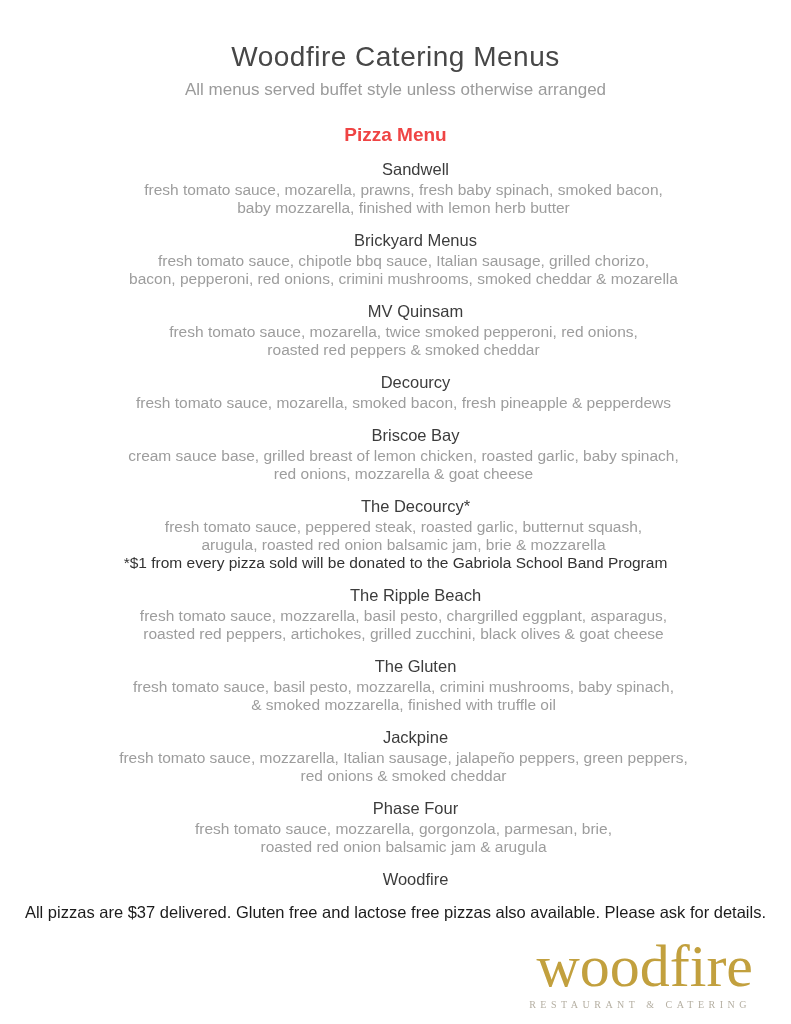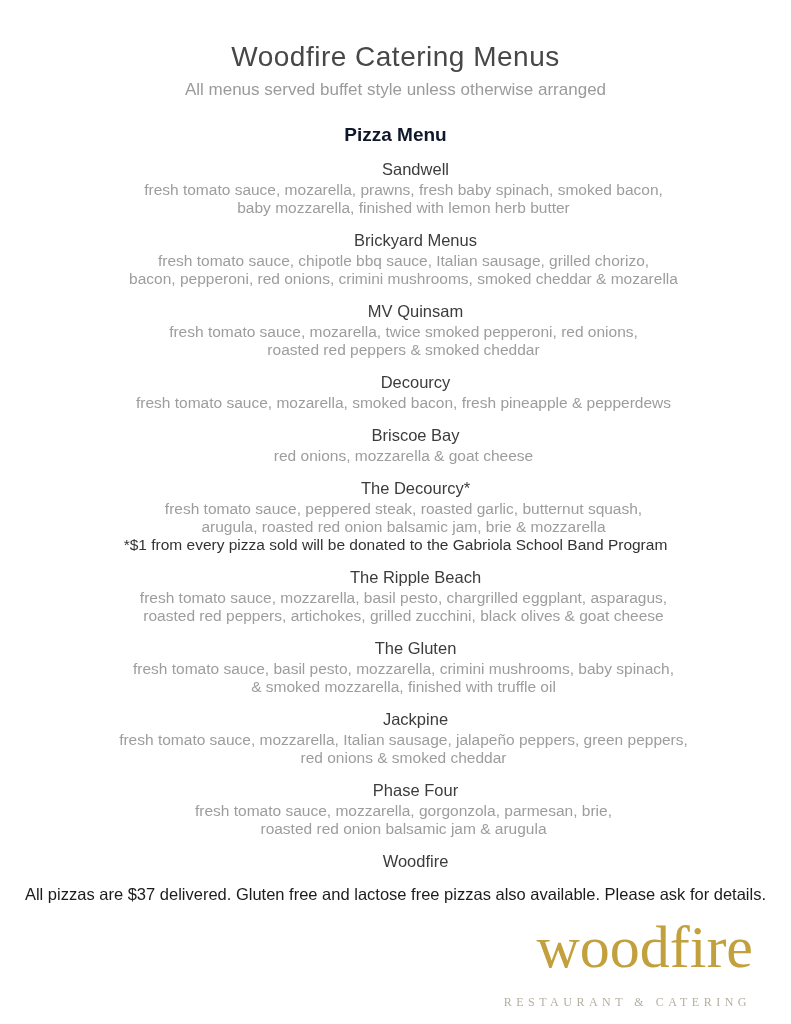--- a/index.html
+++ b/index.html
@@ -29,21 +29,21 @@
   }
   .doc-subtitle {
     font-size: 17px;
     color: #9b9b9b;
     margin-top: 7px;
     line-height: 1.2;
   }
   .section-title {
     font-size: 19px;
     font-weight: 700;
-    color: #0f172a;
+    color: #ef4444;
     margin-top: 24px;
     margin-bottom: 12px;
     line-height: 1.2;
   }
   .menu-item {
     margin-bottom: 13px;
   }
   .item-name {
     font-size: 16.5px;
     font-weight: 400;
@@ -81,23 +81,23 @@
   }
   .logo-wordmark {
     font-family: "Liberation Serif", serif;
     font-size: 60px;
     line-height: 1;
     letter-spacing: 0px;
     font-weight: 400;
   }
   .logo-tagline {
     font-family: "Liberation Serif", serif;
-    font-size: 12px;
+    font-size: 10px;
     letter-spacing: 4.5px;
-    margin-top: 18px;
+    margin-top: 3px;
     margin-right: 2px;
   }
 </style>
 </head>
 <body>
 
 <div class="page">
 
   <h1 class="doc-title">Woodfire Catering Menus</h1>
   <div class="doc-subtitle">All menus served buffet style unless otherwise arranged</div>
@@ -132,20 +132,21 @@
   <section class="menu-item">
     <h3 class="item-name">Decourcy</h3>
     <div class="item-lines">
           <div class="item-line">fresh tomato sauce, mozarella, smoked bacon, fresh pineapple &amp; pepperdews</div>
         </div>
   </section>
 
   <section class="menu-item">
     <h3 class="item-name">Briscoe Bay</h3>
     <div class="item-lines">
+          <div class="item-line">cream sauce base, grilled breast of lemon chicken, roasted garlic, baby spinach,</div>
           <div class="item-line">red onions, mozzarella &amp; goat cheese</div>
         </div>
   </section>
 
   <section class="menu-item">
     <h3 class="item-name">The Decourcy*</h3>
     <div class="item-lines">
           <div class="item-line">fresh tomato sauce, peppered steak, roasted garlic, butternut squash,</div>
           <div class="item-line">arugula, roasted red onion balsamic jam, brie &amp; mozzarella</div>
           <div class="item-note">*$1 from every pizza sold will be donated to the Gabriola School Band Program</div>

